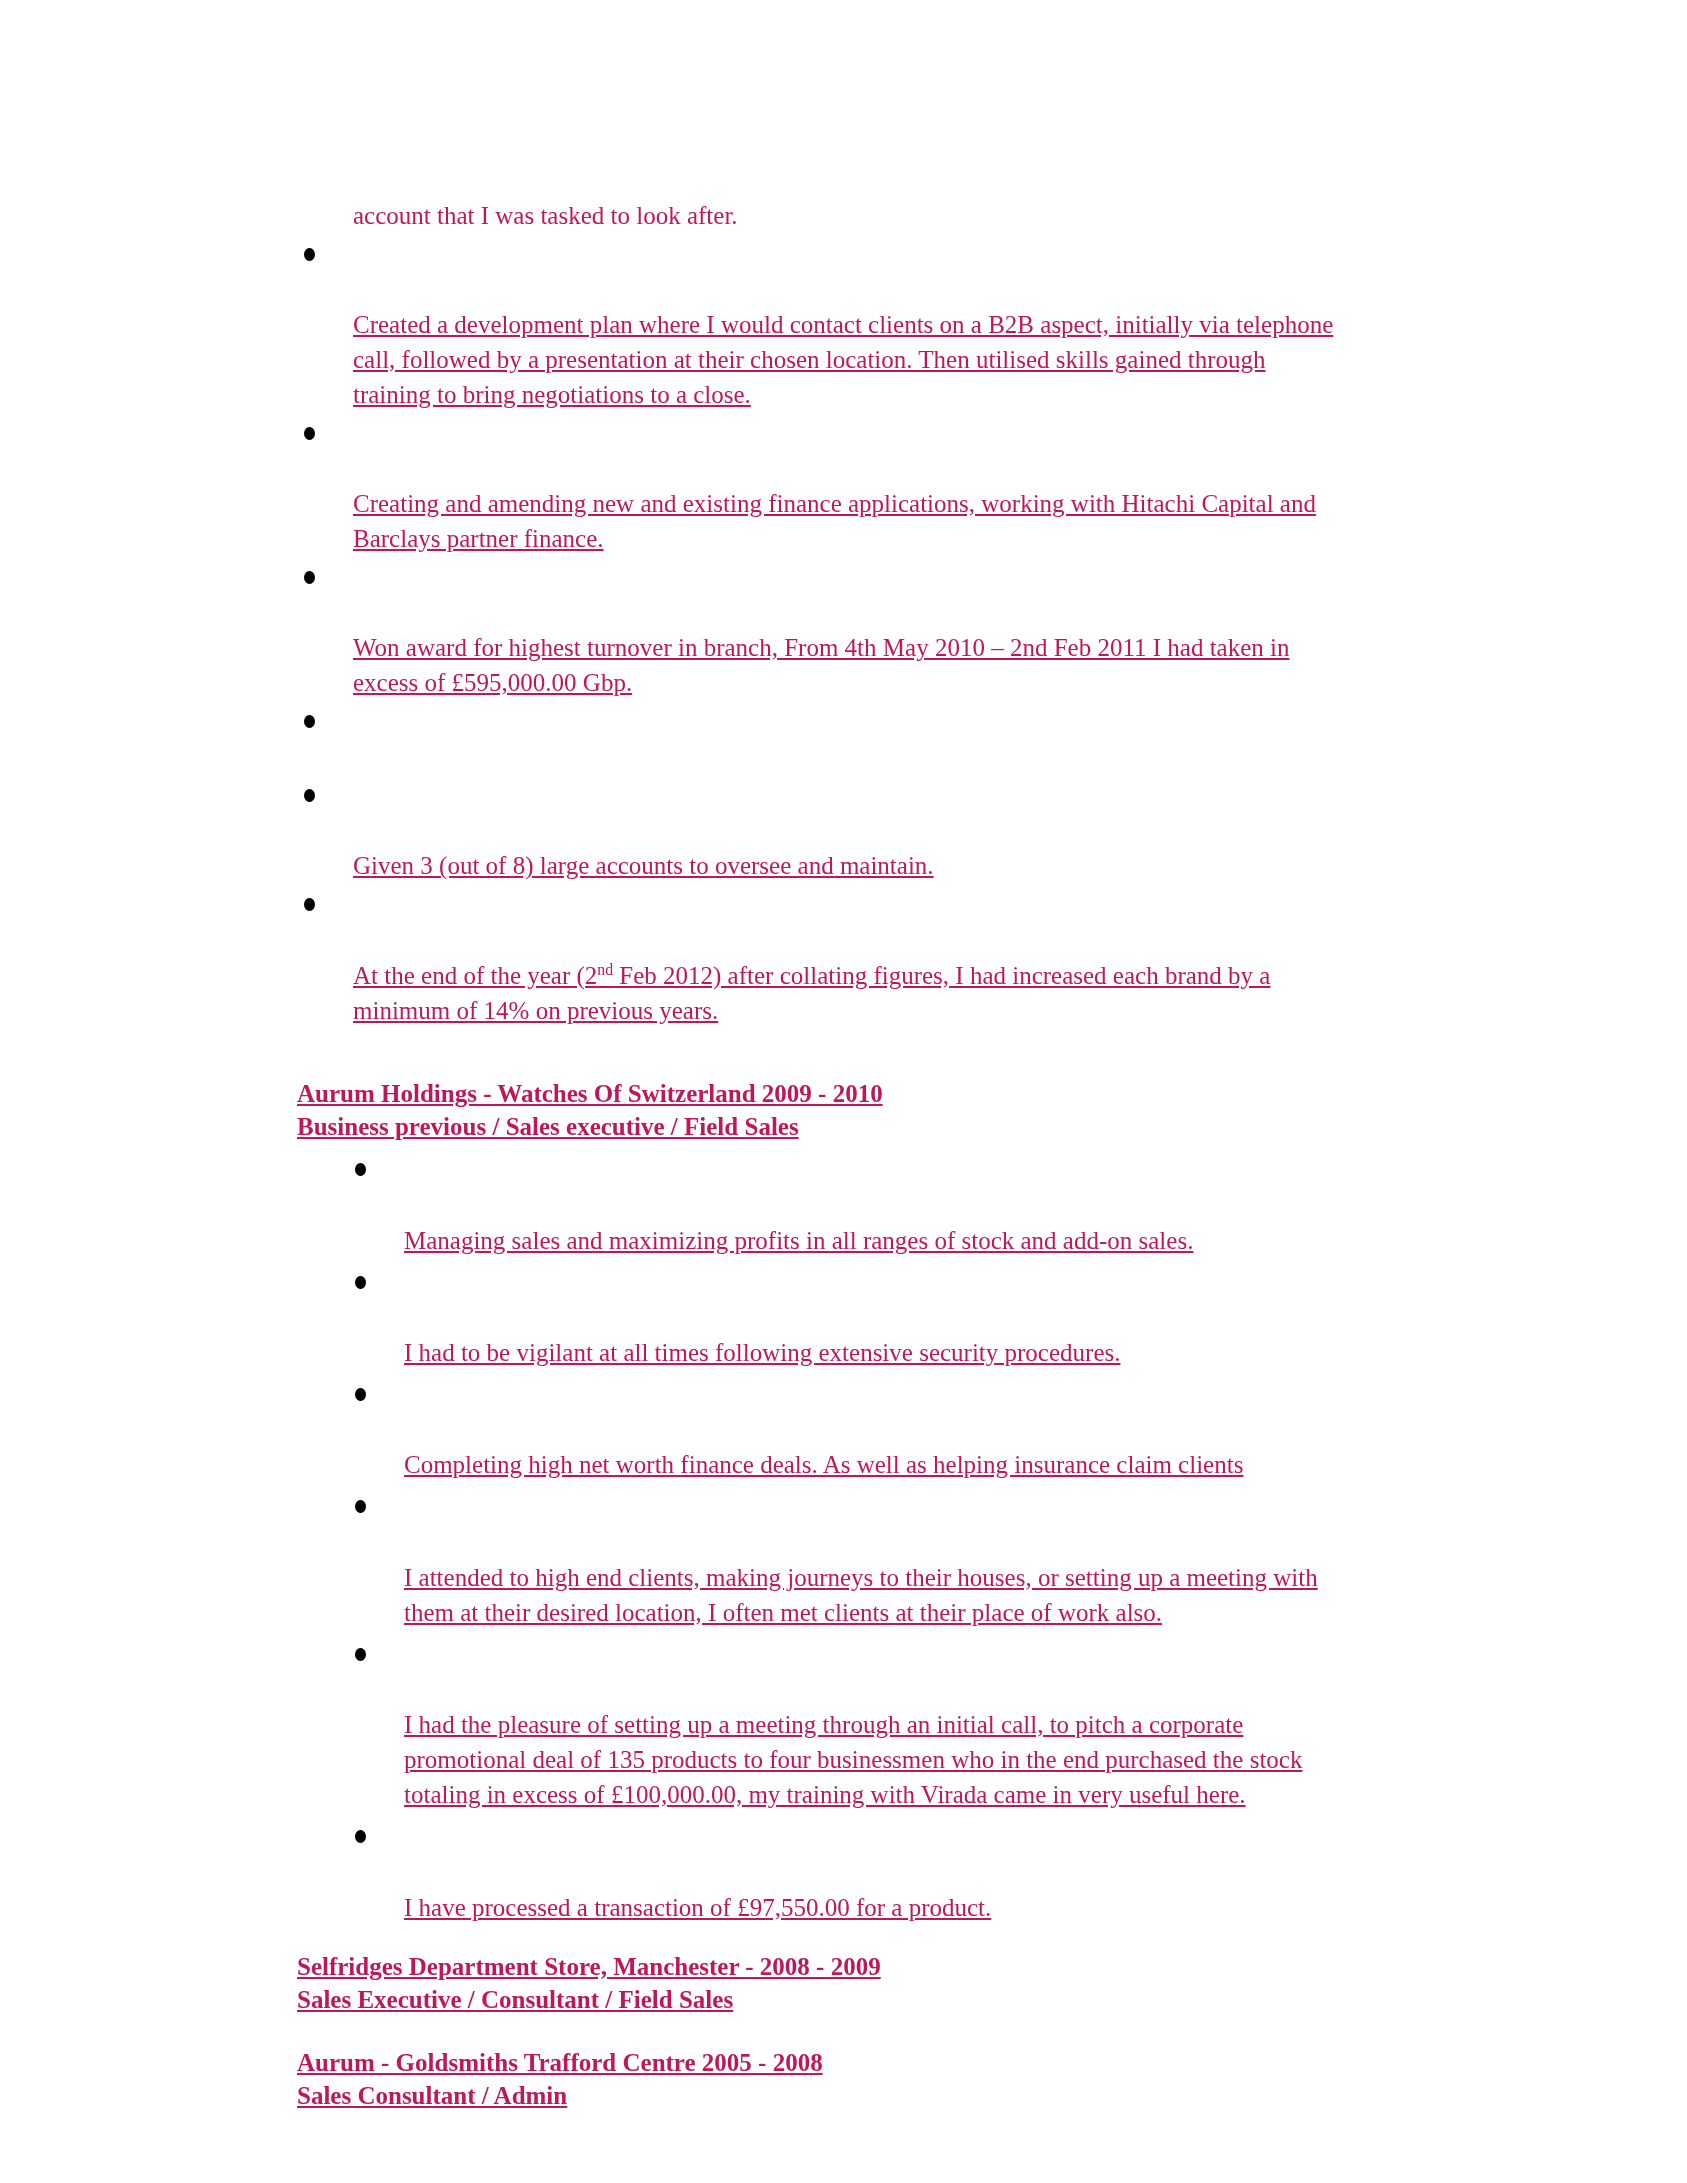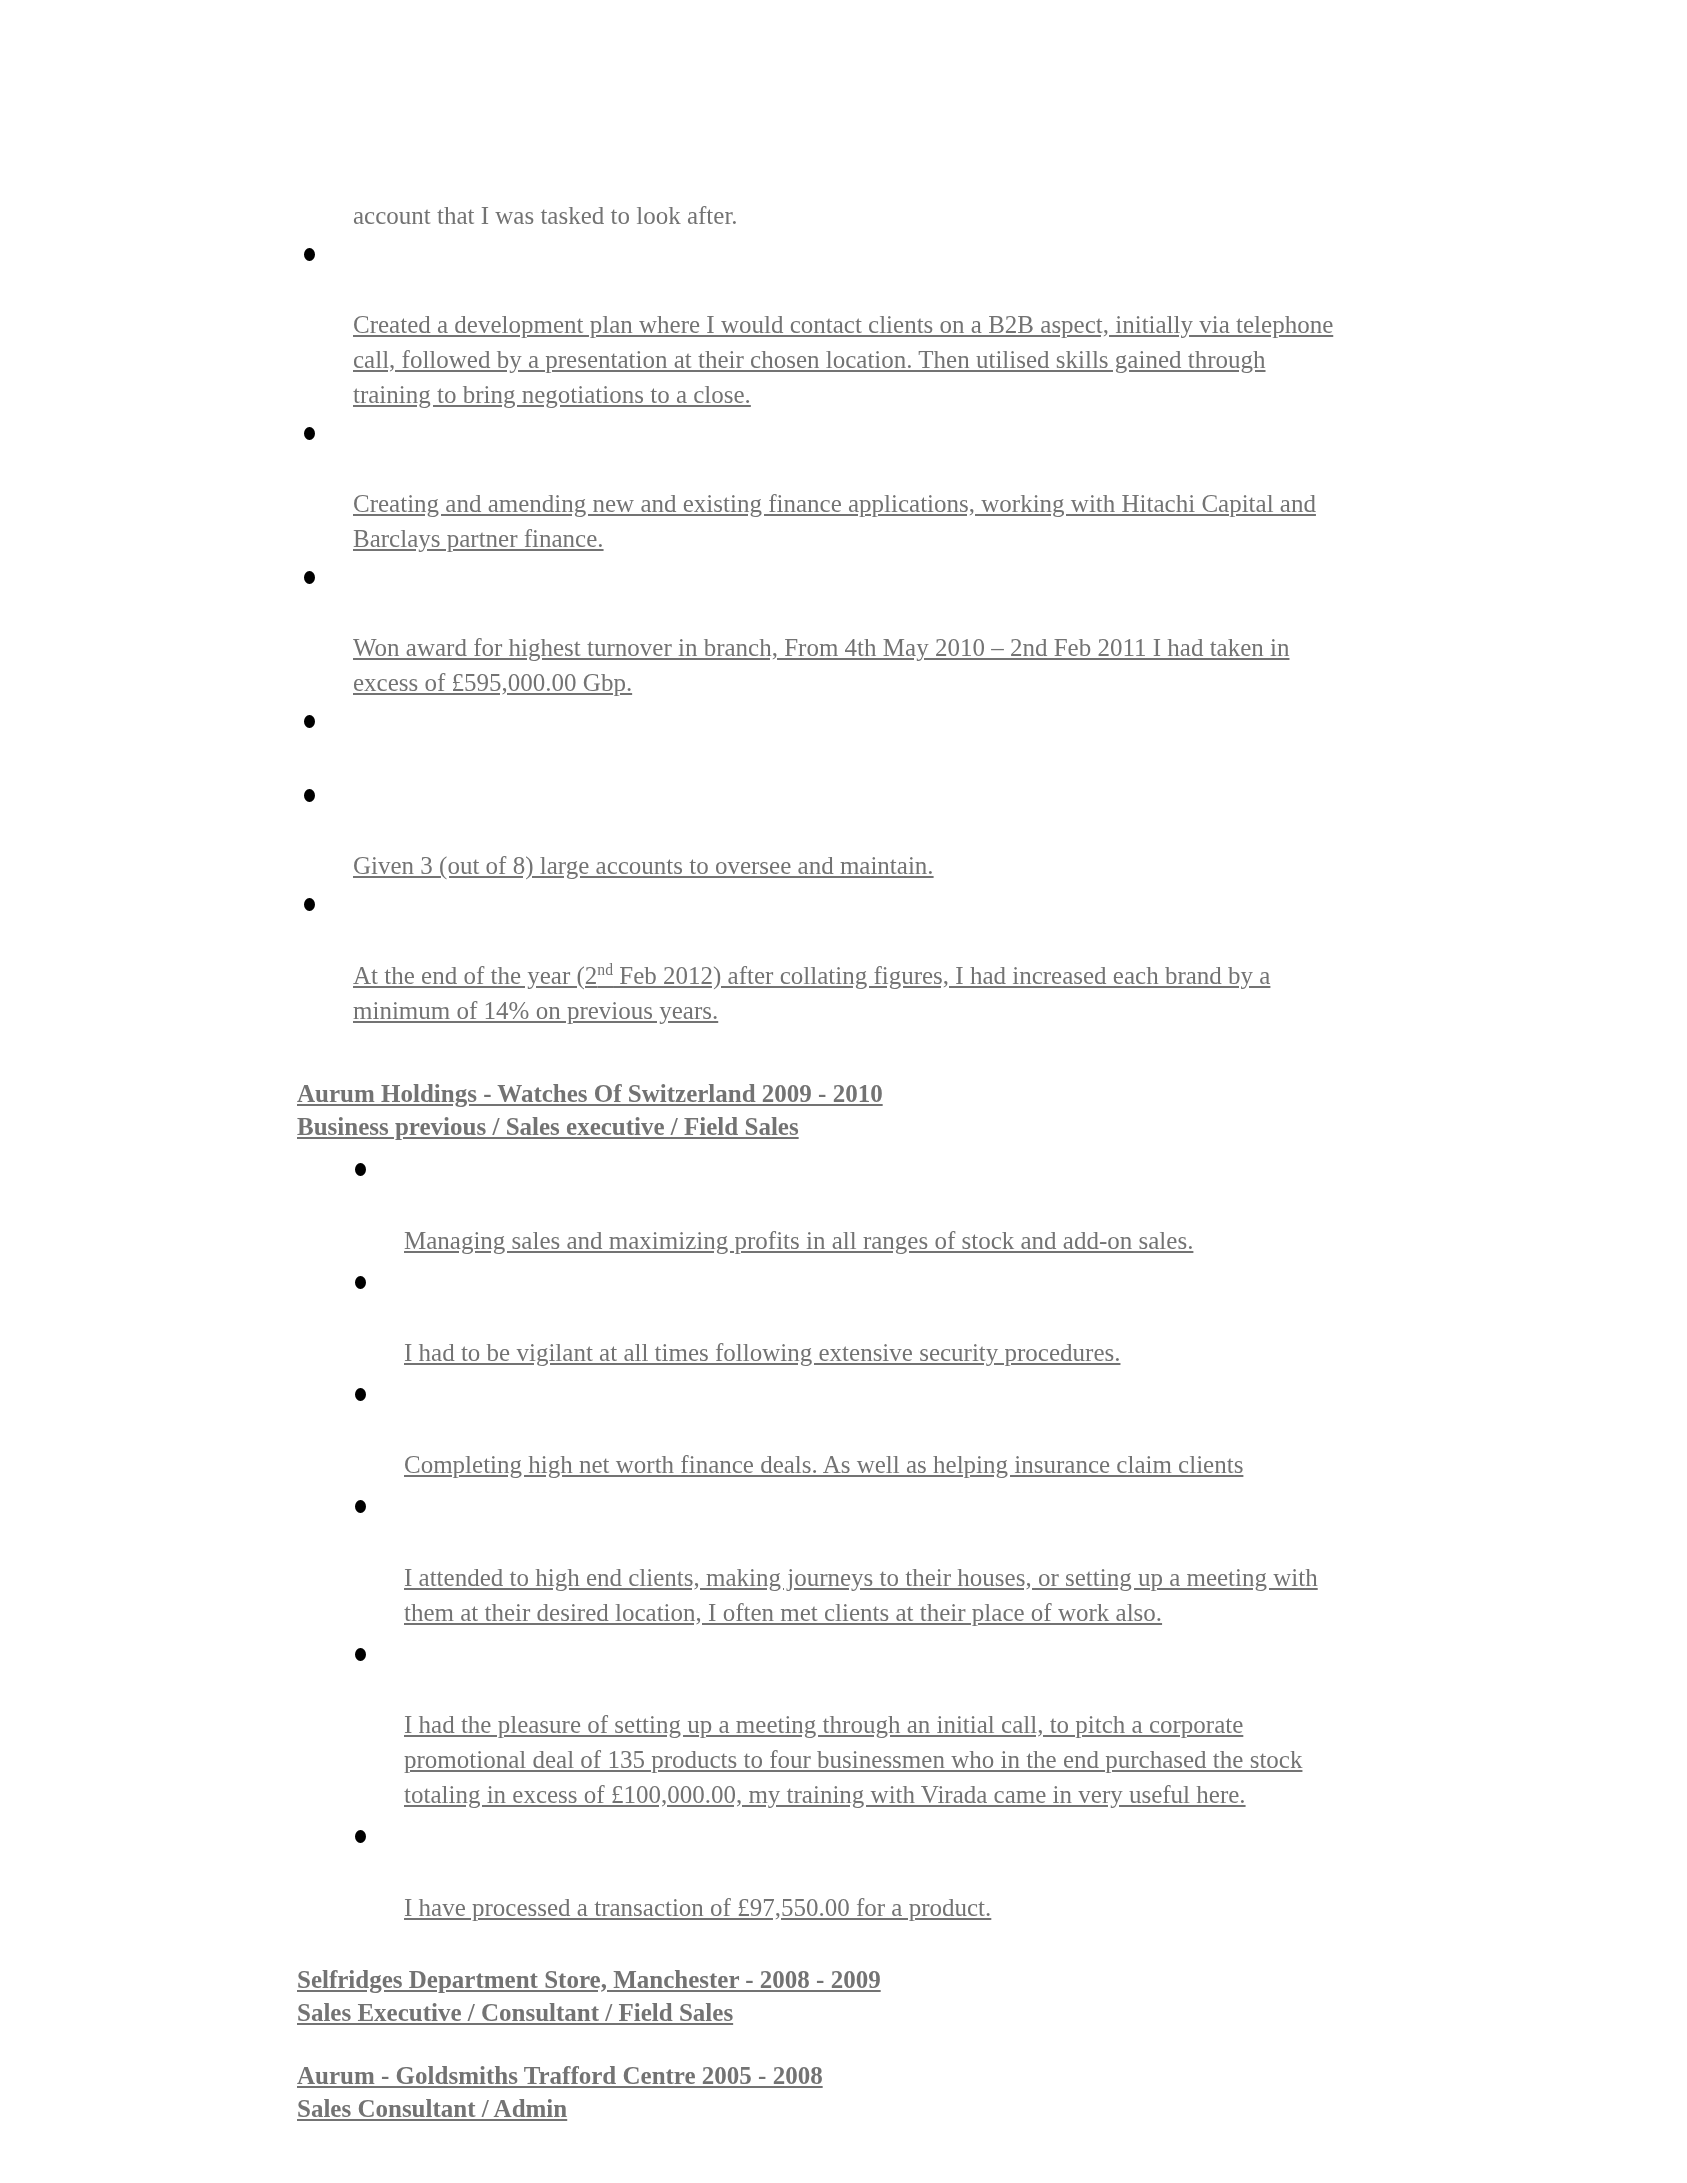--- a/index.html
+++ b/index.html
@@ -5,21 +5,21 @@
   html, body {
     margin: 0;
     padding: 0;
     background: #ffffff;
   }
   .page {
     position: relative;
     width: 1687px;
     height: 2183px;
     background: #ffffff;
-    color: #737373;
+    color: #be185d;
     font-family: "Liberation Serif", "DejaVu Serif", serif;
     font-size: 25px;
     line-height: 35px;
     overflow: hidden;
   }
   .content {
     padding-top: 198px;
     margin-left: 297px;
     width: 1285px;
   }
@@ -49,21 +49,21 @@
     border-radius: 50%;
     background: #000000;
   }
   .jobhead {
     font-weight: bold;
     line-height: 33px;
     text-decoration: underline;
   }
   .jobhead .jh-title, .jobhead .jh-role { white-space: pre-line; }
   .jobhead-1 { margin-top: 49px; }
-  .jobhead-2 { margin-top: 38px; }
+  .jobhead-2 { margin-top: 25px; }
   .jobhead-3 { margin-top: 30px; }
   sup {
     font-size: 15.7px;
     line-height: 1;
     vertical-align: super;
   }
 </style>
 </head>
 <body>
 

